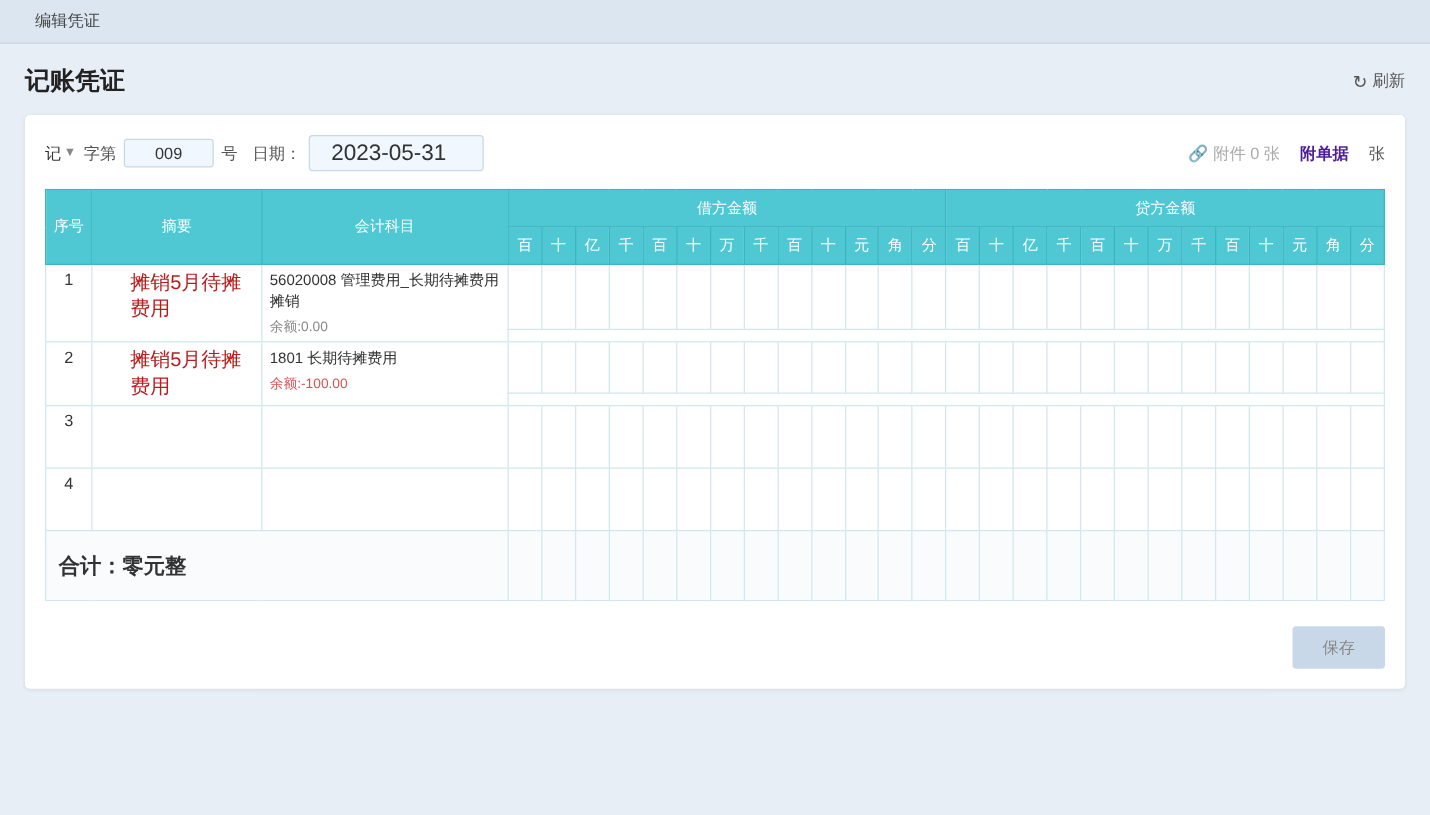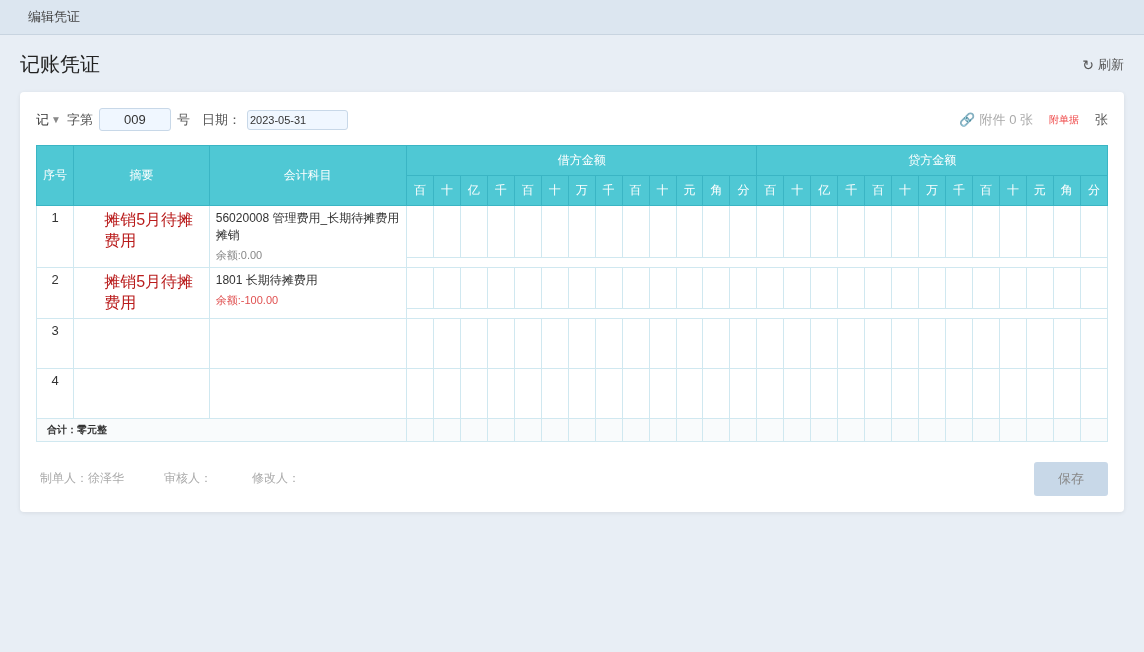--- a/index.html
+++ b/index.html
@@ -21,21 +21,21 @@
       min-height: 600px;
     }
     .page-header {
       display: flex;
       justify-content: space-between;
       align-items: center;
       margin-bottom: 14px;
     }
     .page-title {
       font-size: 20px;
-      font-weight: normal;
+      font-weight: bold;
       color: #222;
     }
     .refresh-btn {
       display: flex;
       align-items: center;
       gap: 4px;
       color: #555;
       cursor: pointer;
       font-size: 13px;
       background: none;
@@ -83,44 +83,45 @@
       padding: 3px 8px;
       font-size: 13px;
       color: #333;
       background: #f0f7ff;
       width: 72px;
       text-align: center;
     }
     .meta-date-input {
       border: 1px solid #c8d8e8;
       border-radius: 3px;
-      padding: 3px 2px;
-      font-size: 11px;
+      padding: 3px 17px;
+      font-size: 18px;
       color: #333;
       background: #f0f7ff;
-      width: 101px;
+      width: 140px;
     }
     .meta-right {
       margin-left: auto;
       display: flex;
       align-items: center;
       gap: 16px;
     }
     .attach-link {
       display: flex;
       align-items: center;
       gap: 4px;
       color: #aaa;
       font-size: 13px;
       cursor: pointer;
     }
     .attach-btn {
-      color: #ef4444;
-      font-size: 10px;
+      color: #4c1d95;
+      font-size: 13px;
       cursor: pointer;
+      font-weight: bold;
     }
     .meta-zhang {
       color: #555;
       font-size: 13px;
     }
     
     .voucher-table {
       width: 100%;
       border-collapse: collapse;
       border: 1px solid #b8dce8;
@@ -167,22 +168,22 @@
     .account-balance.negative {
       color: #e05050;
     }
     .summary-text {
       font-size: 16px;
       color: #b91c1c;
       margin-left: 24px;
     }
     .total-row td {
       background: #f9fbfc;
-      padding: 4px 10px;
-      font-size: 10px;
+      padding: 16px 10px;
+      font-size: 17px;
       font-weight: bold;
       color: #333;
     }
     .footer-row {
       display: flex;
       align-items: center;
       gap: 40px;
       padding: 10px 4px 4px;
       color: #aaa;
       font-size: 12px;
@@ -460,21 +461,16 @@
             <td class="amount-cell"></td>
             <td class="amount-cell"></td>
             <td class="amount-cell"></td>
             <td class="amount-cell"></td>
           </tr>
         </tbody>
       </table>
     </div>
 
     <div style="margin-top: 12px; display: flex; align-items: center; justify-content: space-between;">
-      <div class="footer-row">
-        <span>制单人：徐泽华</span>
-        <span>审核人：</span>
-        <span>修改人：</span>
-      </div>
       <button class="save-btn">保存</button>
     </div>
   </div>
 </div>
 
 </body></html>

